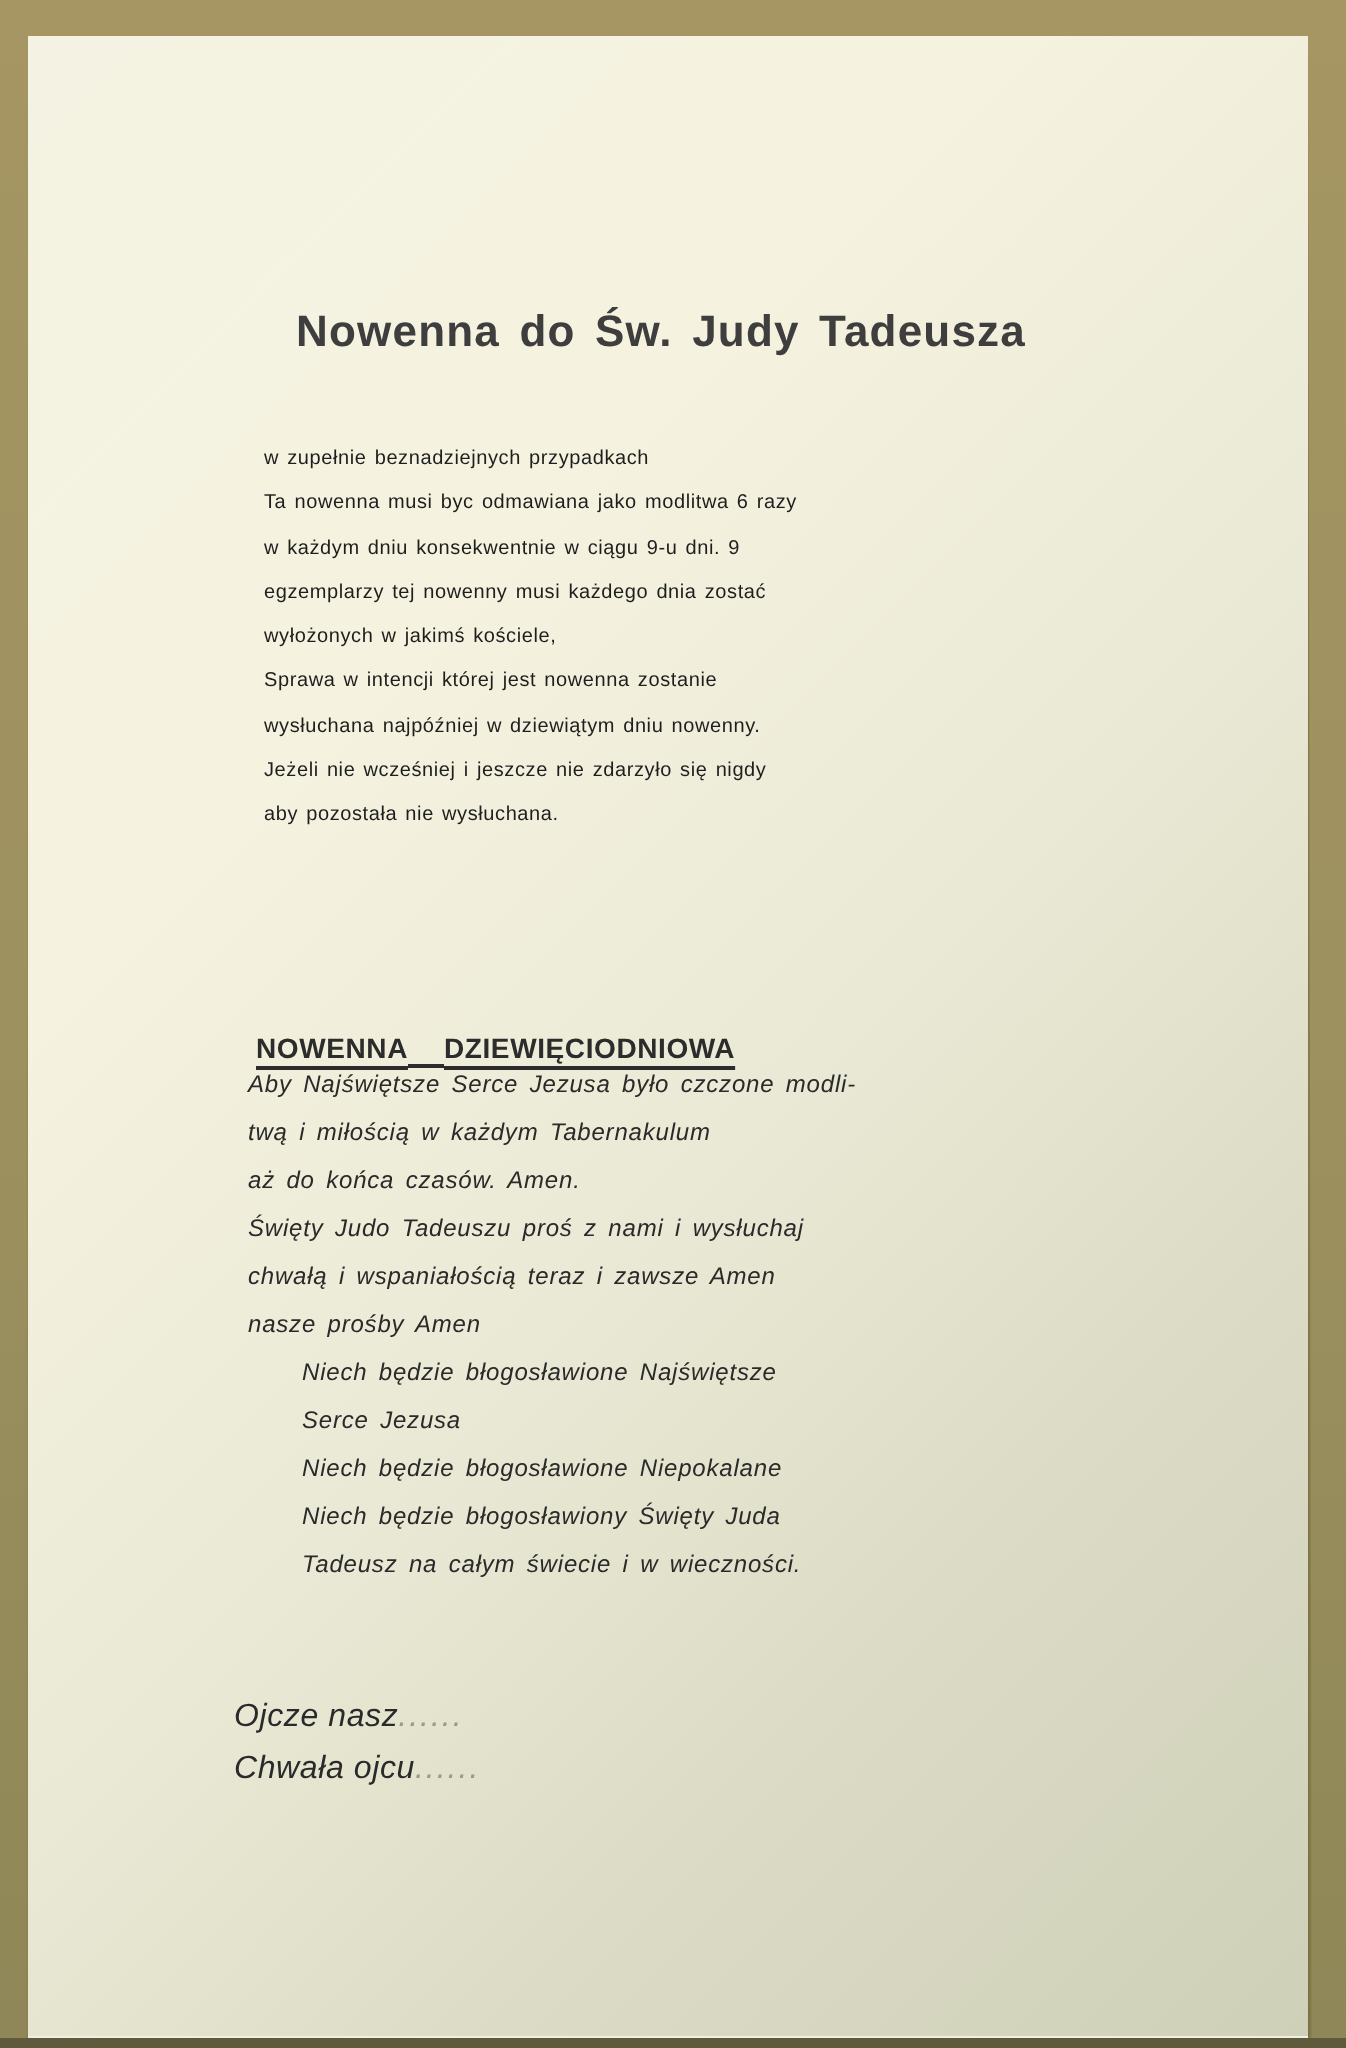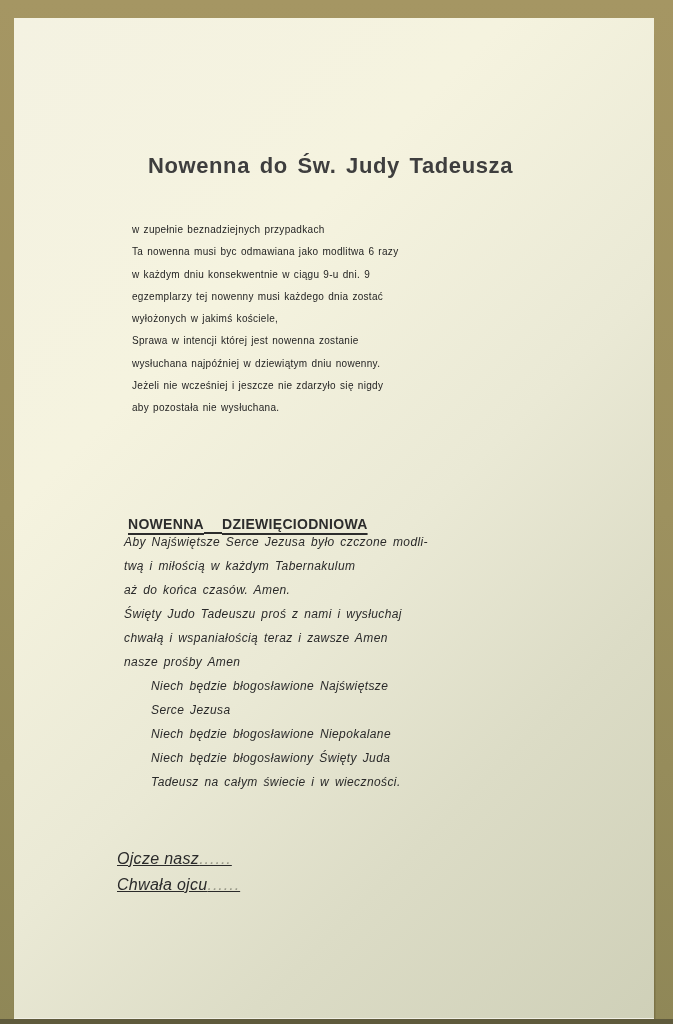--- a/index.html
+++ b/index.html
@@ -110,21 +110,20 @@
     }
     .closing {
       position: absolute;
       left: 117px;
       top: 846px;
       font-size: 16px;
       font-style: italic;
       line-height: 26px;
       color: #2a2a2a;
       letter-spacing: 0.3px;
-      text-decoration: underline;
     }
     .closing .line {
       display: block;
       white-space: nowrap;
     }
     .dots {
       color: #9a9a8a;
       letter-spacing: 1px;
     }
   </style>

